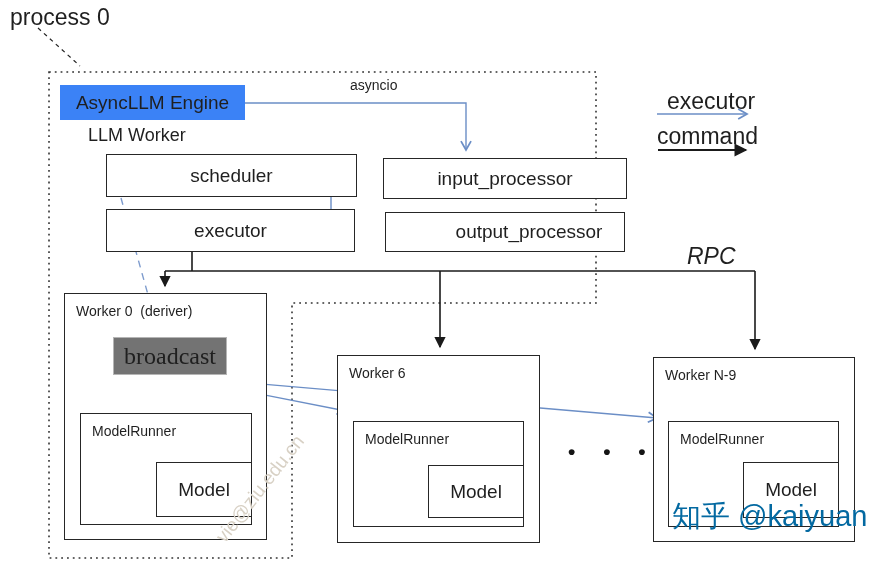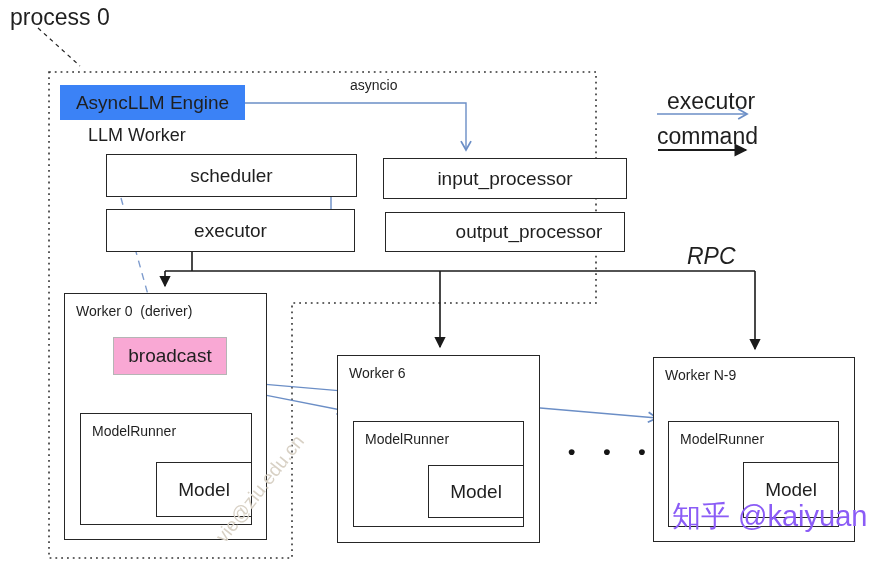--- a/index.html
+++ b/index.html
@@ -7,26 +7,26 @@
     position:relative;width:881px;height:562px;background:#ffffff;overflow:hidden;
     font-family:"Liberation Sans","DejaVu Sans",sans-serif;color:#1f1f1f;
   }
   svg.lines{position:absolute;left:0;top:0;width:881px;height:562px;pointer-events:none;}
   .lbl{position:absolute;white-space:nowrap;font-size:23px;line-height:1.1;color:#1f1f1f;}
   .box{position:absolute;border:1.5px solid #262626;background:#ffffff;box-sizing:border-box;}
   .center{display:flex;align-items:center;justify-content:center;font-size:19px;margin-left:40px;}
   .fillbox{position:absolute;background:#3b82f6;display:flex;align-items:center;justify-content:center;
     font-size:19px;box-sizing:border-box;}
   .grouptitle{position:absolute;left:11px;top:9px;font-size:14px;white-space:nowrap;}
-  .broadcast{position:absolute;border:1px solid #b5b5b5;background:#f9a8d4;box-sizing:border-box;
-    display:flex;align-items:center;justify-content:center;font-size:19px;}
+  .broadcast{position:absolute;border:1px solid #b5b5b5;background:#737373;box-sizing:border-box;
+    display:flex;align-items:center;justify-content:center;font-size:24px;font-family:Liberation Serif, serif;}
   .dots{position:absolute;font-size:21px;font-weight:bold;letter-spacing:11px;color:#151515;}
   .wm-diag{position:absolute;color:#d8d1c5;font-size:19px;transform:rotate(-52deg);
     transform-origin:center;white-space:nowrap;}
-  .wm-credit{position:absolute;color:#8b5cf6;font-size:29px;white-space:nowrap;}
+  .wm-credit{position:absolute;color:#0369a1;font-size:29px;white-space:nowrap;}
 </style>
 </head>
 <body>
 
 <div class="canvas">
 
   <svg class="lines" viewBox="0 0 881 562">
     <defs>
       <marker id="openBlue" viewBox="0 0 10 10" refX="8" refY="5" markerWidth="9" markerHeight="9" orient="auto-start-reverse">
         <path d="M1,1 L8,5 L1,9" fill="none" stroke="#6b8ec6" stroke-width="1.4"></path>

